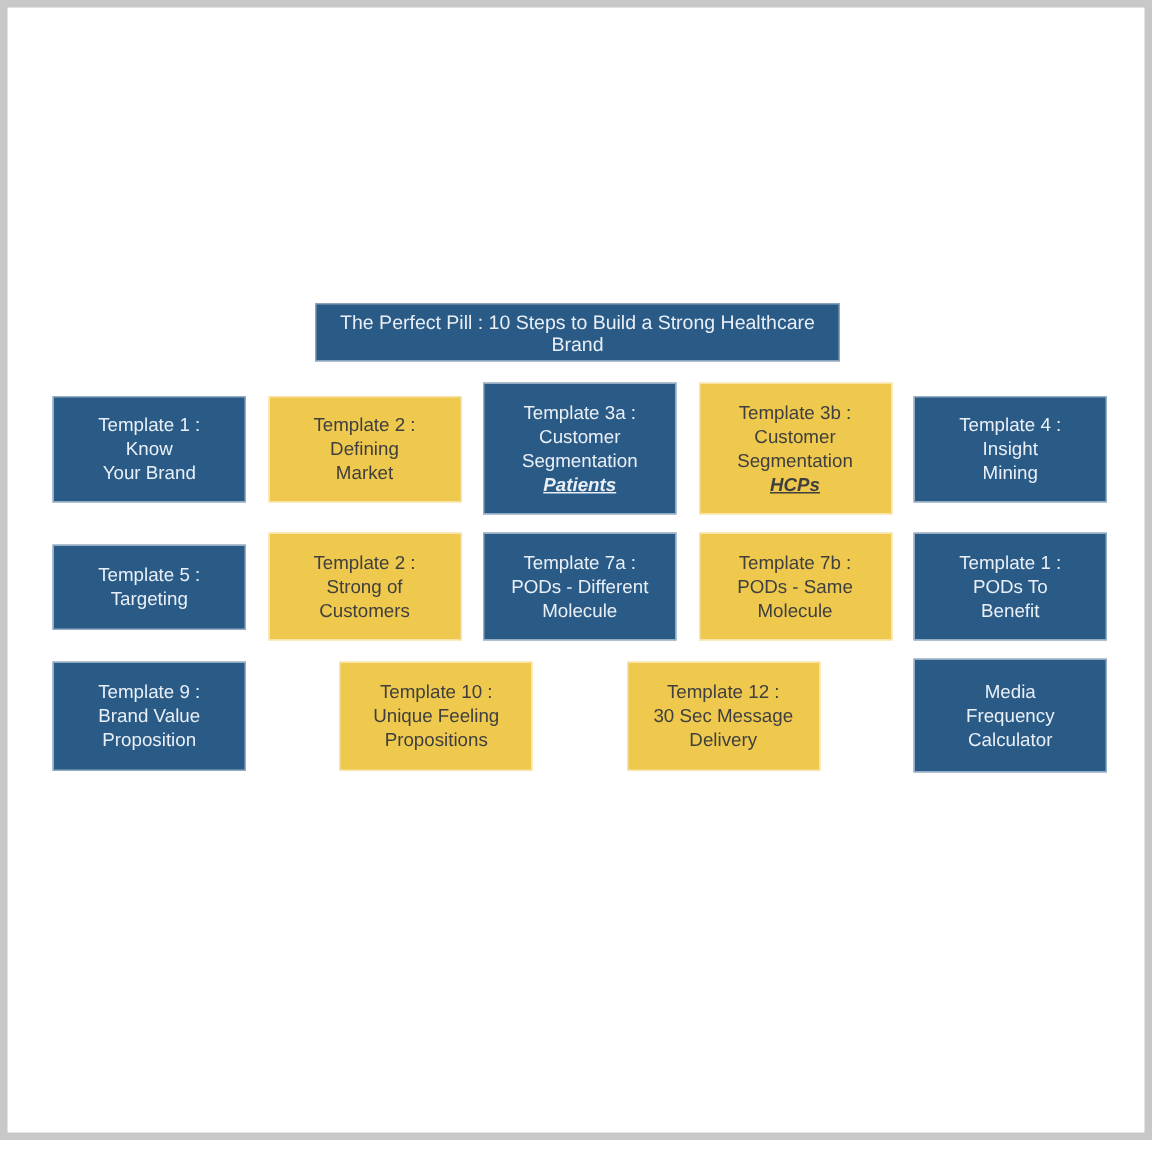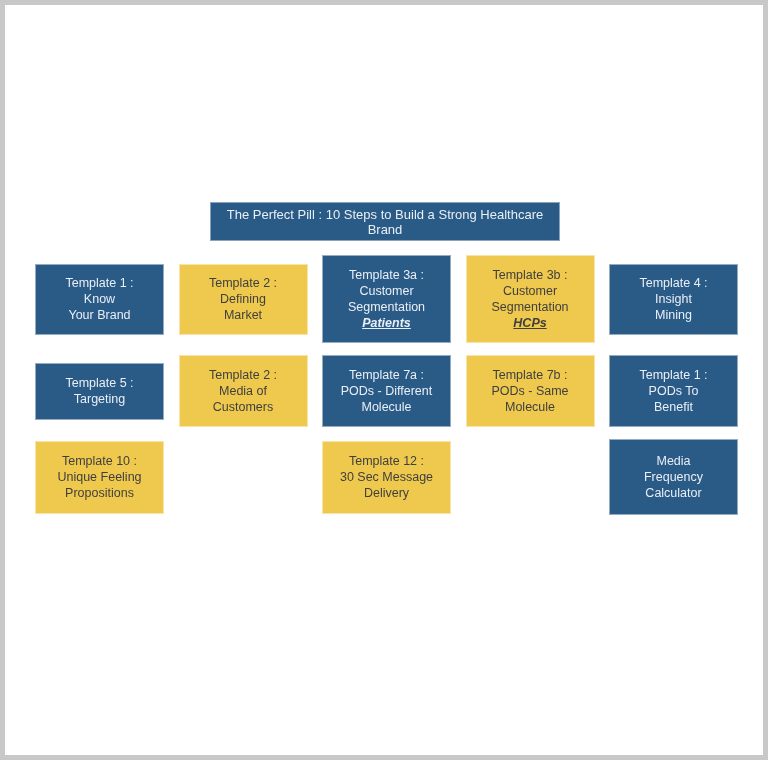--- a/index.html
+++ b/index.html
@@ -82,40 +82,45 @@
         <span>Mining</span>
       </div>
     </div>
   <div class="grid-row row2">
       <div class="box blue h57">
         <span>Template 5 :</span>
         <span>Targeting</span>
       </div>
       <div class="box yellow h72">
         <span>Template 2 :</span>
-        <span>Media of</span>
+        <span>Strong of</span>
         <span>Customers</span>
       </div>
       <div class="box blue h72">
         <span>Template 7a :</span>
         <span>PODs - Different</span>
         <span>Molecule</span>
       </div>
       <div class="box yellow h72">
         <span>Template 7b :</span>
         <span>PODs - Same</span>
         <span>Molecule</span>
       </div>
       <div class="box blue h72">
         <span>Template 1 :</span>
         <span>PODs To</span>
         <span>Benefit</span>
       </div>
     </div>
   <div class="grid-row row3">
+      <div class="box blue h73">
+        <span>Template 9 :</span>
+        <span>Brand Value</span>
+        <span>Proposition</span>
+      </div>
       <div class="box yellow h73">
         <span>Template 10 :</span>
         <span>Unique Feeling</span>
         <span>Propositions</span>
       </div>
       <div class="box yellow h73">
         <span>Template 12 :</span>
         <span>30 Sec Message</span>
         <span>Delivery</span>
       </div>

